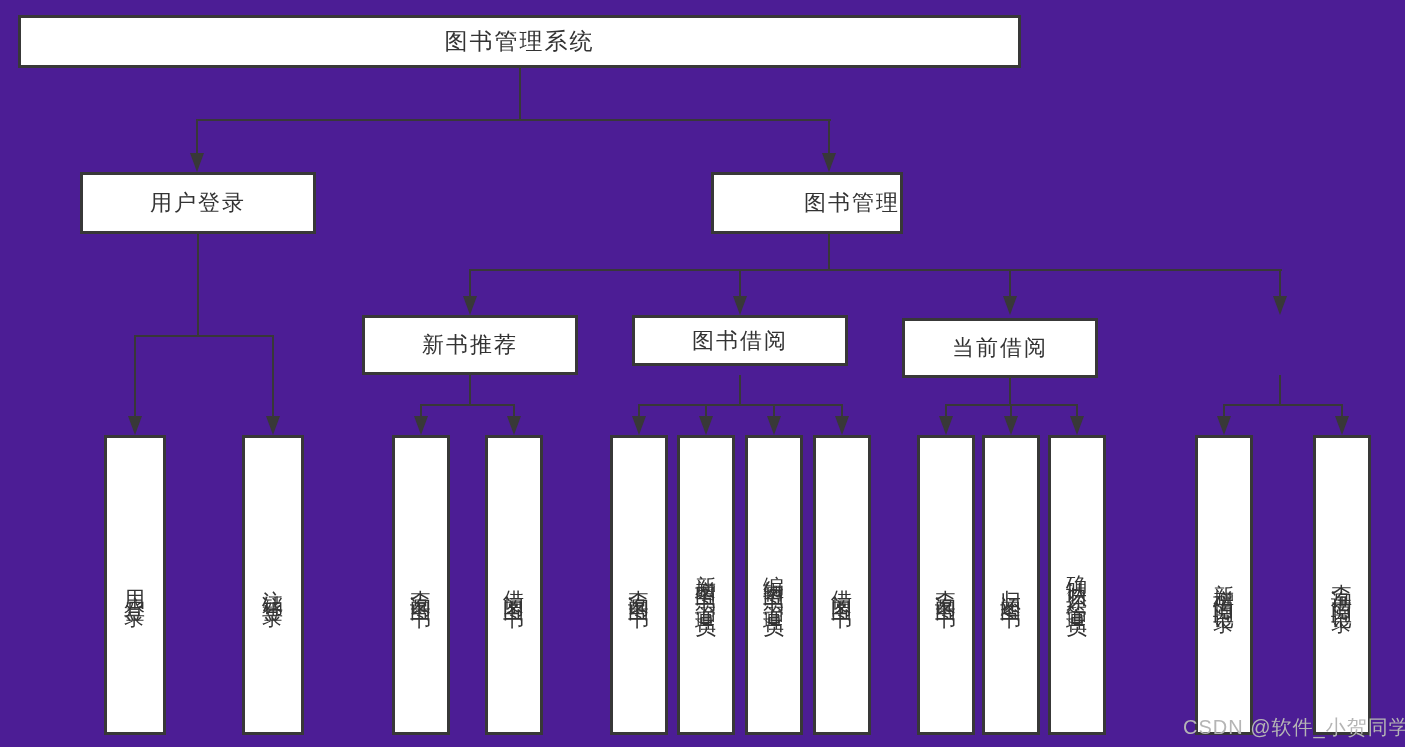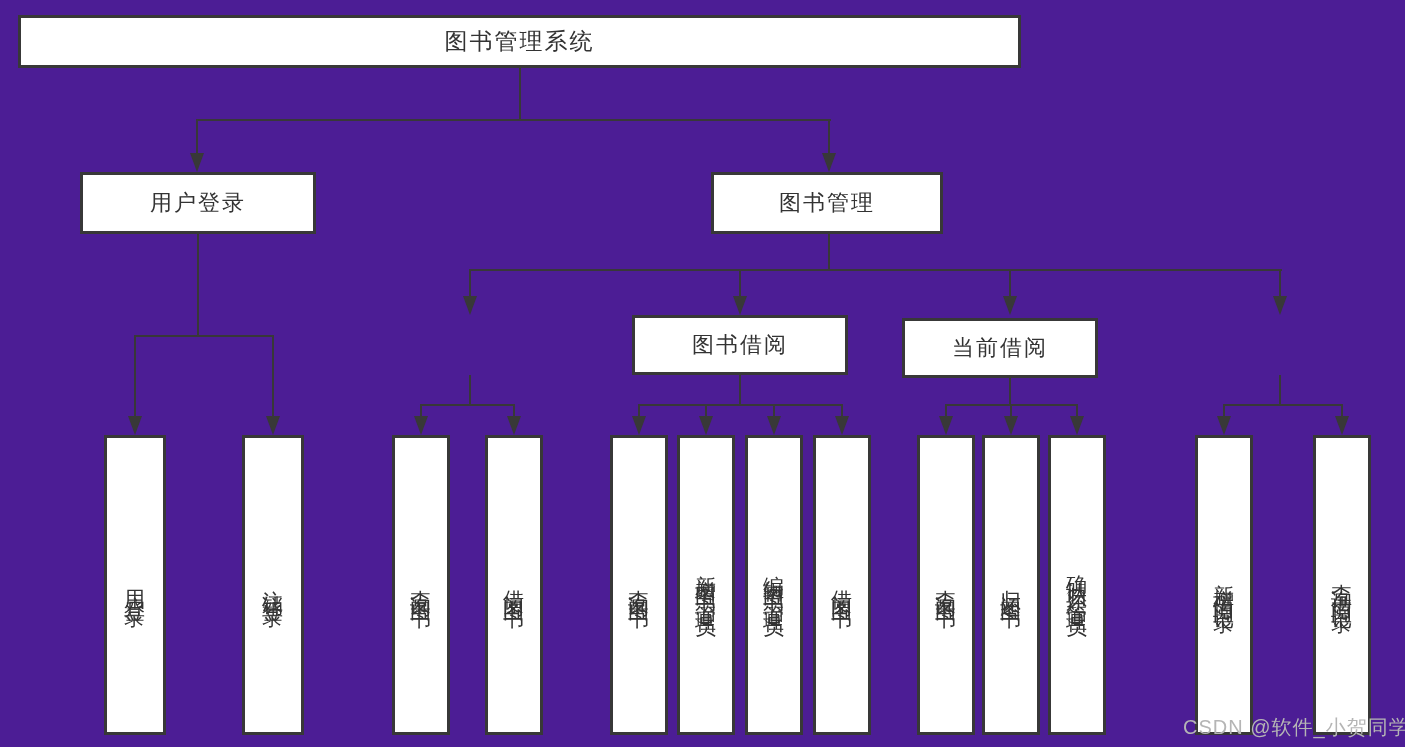--- a/index.html
+++ b/index.html
@@ -81,21 +81,21 @@
   <div class="line" style="left:519px; top:68px; width:2px; height:52px;"></div>
   <div class="line" style="left:196px; top:119px; width:635px; height:2px;"></div>
   <div class="line" style="left:196px; top:119px; width:2px; height:36px;"></div>
   <div class="arw" style="left:190px; top:153px;"></div>
   <div class="line" style="left:828px; top:119px; width:2px; height:36px;"></div>
   <div class="arw" style="left:822px; top:153px;"></div>
 
   <div class="box" style="left:80px; top:172px; width:236px; height:62px;">
     <span class="hlabel">用户登录</span>
   </div>
-  <div class="box" style="left:711px; top:172px; width:232px; height:62px;">
+  <div class="box" style="left:711px; top:172px; width:192px; height:62px;justify-content:flex-end;">
     <span class="hlabel">图书管理</span>
   </div>
 
   <div class="line" style="left:197px; top:234px; width:2px; height:103px;"></div>
   <div class="line" style="left:134px; top:335px; width:140px; height:2px;"></div>
   <div class="line" style="left:134px; top:335px; width:2px; height:83px;"></div>
   <div class="arw" style="left:128px; top:416px;"></div>
   <div class="line" style="left:272px; top:335px; width:2px; height:83px;"></div>
   <div class="arw" style="left:266px; top:416px;"></div>
 
@@ -103,21 +103,24 @@
   <div class="line" style="left:469px; top:269px; width:813px; height:2px;"></div>
   <div class="line" style="left:469px; top:269px; width:2px; height:29px;"></div>
   <div class="arw" style="left:463px; top:296px;"></div>
   <div class="line" style="left:739px; top:269px; width:2px; height:29px;"></div>
   <div class="arw" style="left:733px; top:296px;"></div>
   <div class="line" style="left:1009px; top:269px; width:2px; height:29px;"></div>
   <div class="arw" style="left:1003px; top:296px;"></div>
   <div class="line" style="left:1279px; top:269px; width:2px; height:29px;"></div>
   <div class="arw" style="left:1273px; top:296px;"></div>
 
-  <div class="box" style="left:632px; top:315px; width:216px; height:60px;">
+  <div class="box" style="left:362px; top:315px; width:216px; height:60px;">
+    <span class="hlabel">新书推荐</span>
+  </div>
+  <div class="box" style="left:632px; top:315px; width:216px; height:51px;">
     <span class="hlabel">图书借阅</span>
   </div>
   <div class="box" style="left:902px; top:318px; width:196px; height:60px;">
     <span class="hlabel">当前借阅</span>
   </div>
 
   <div class="line" style="left:469px; top:375px; width:2px; height:30px;"></div>
   <div class="line" style="left:420px; top:404px; width:95px; height:2px;"></div>
   <div class="line" style="left:420px; top:404px; width:2px; height:14px;"></div>
   <div class="arw" style="left:414px; top:416px;"></div>

